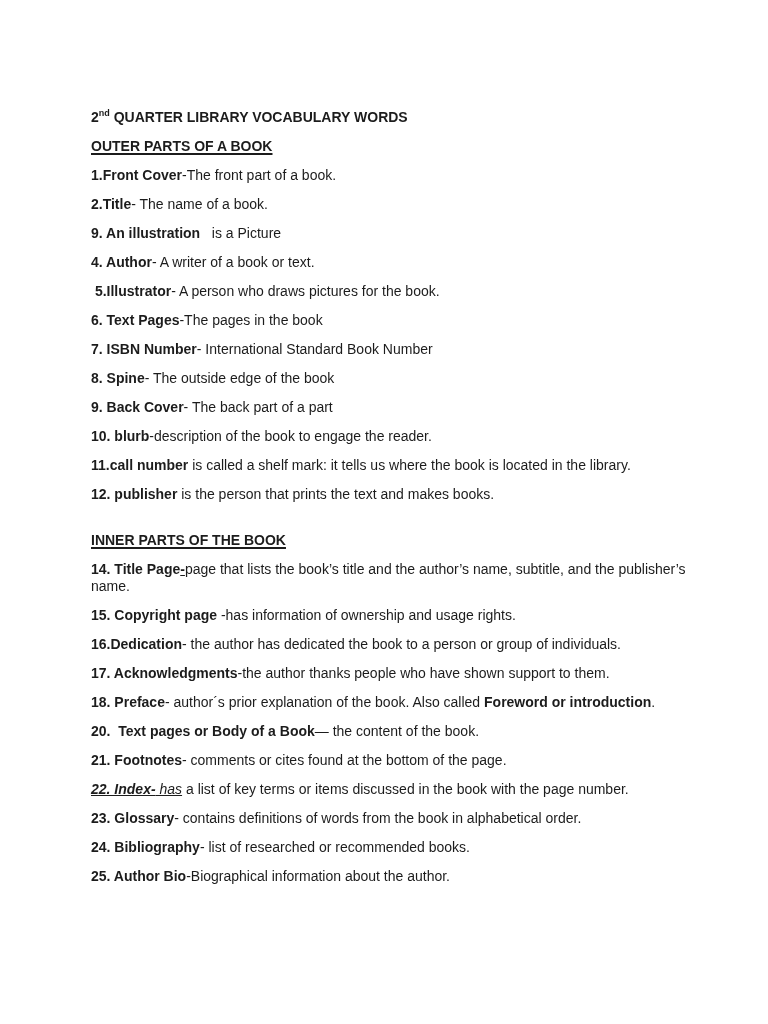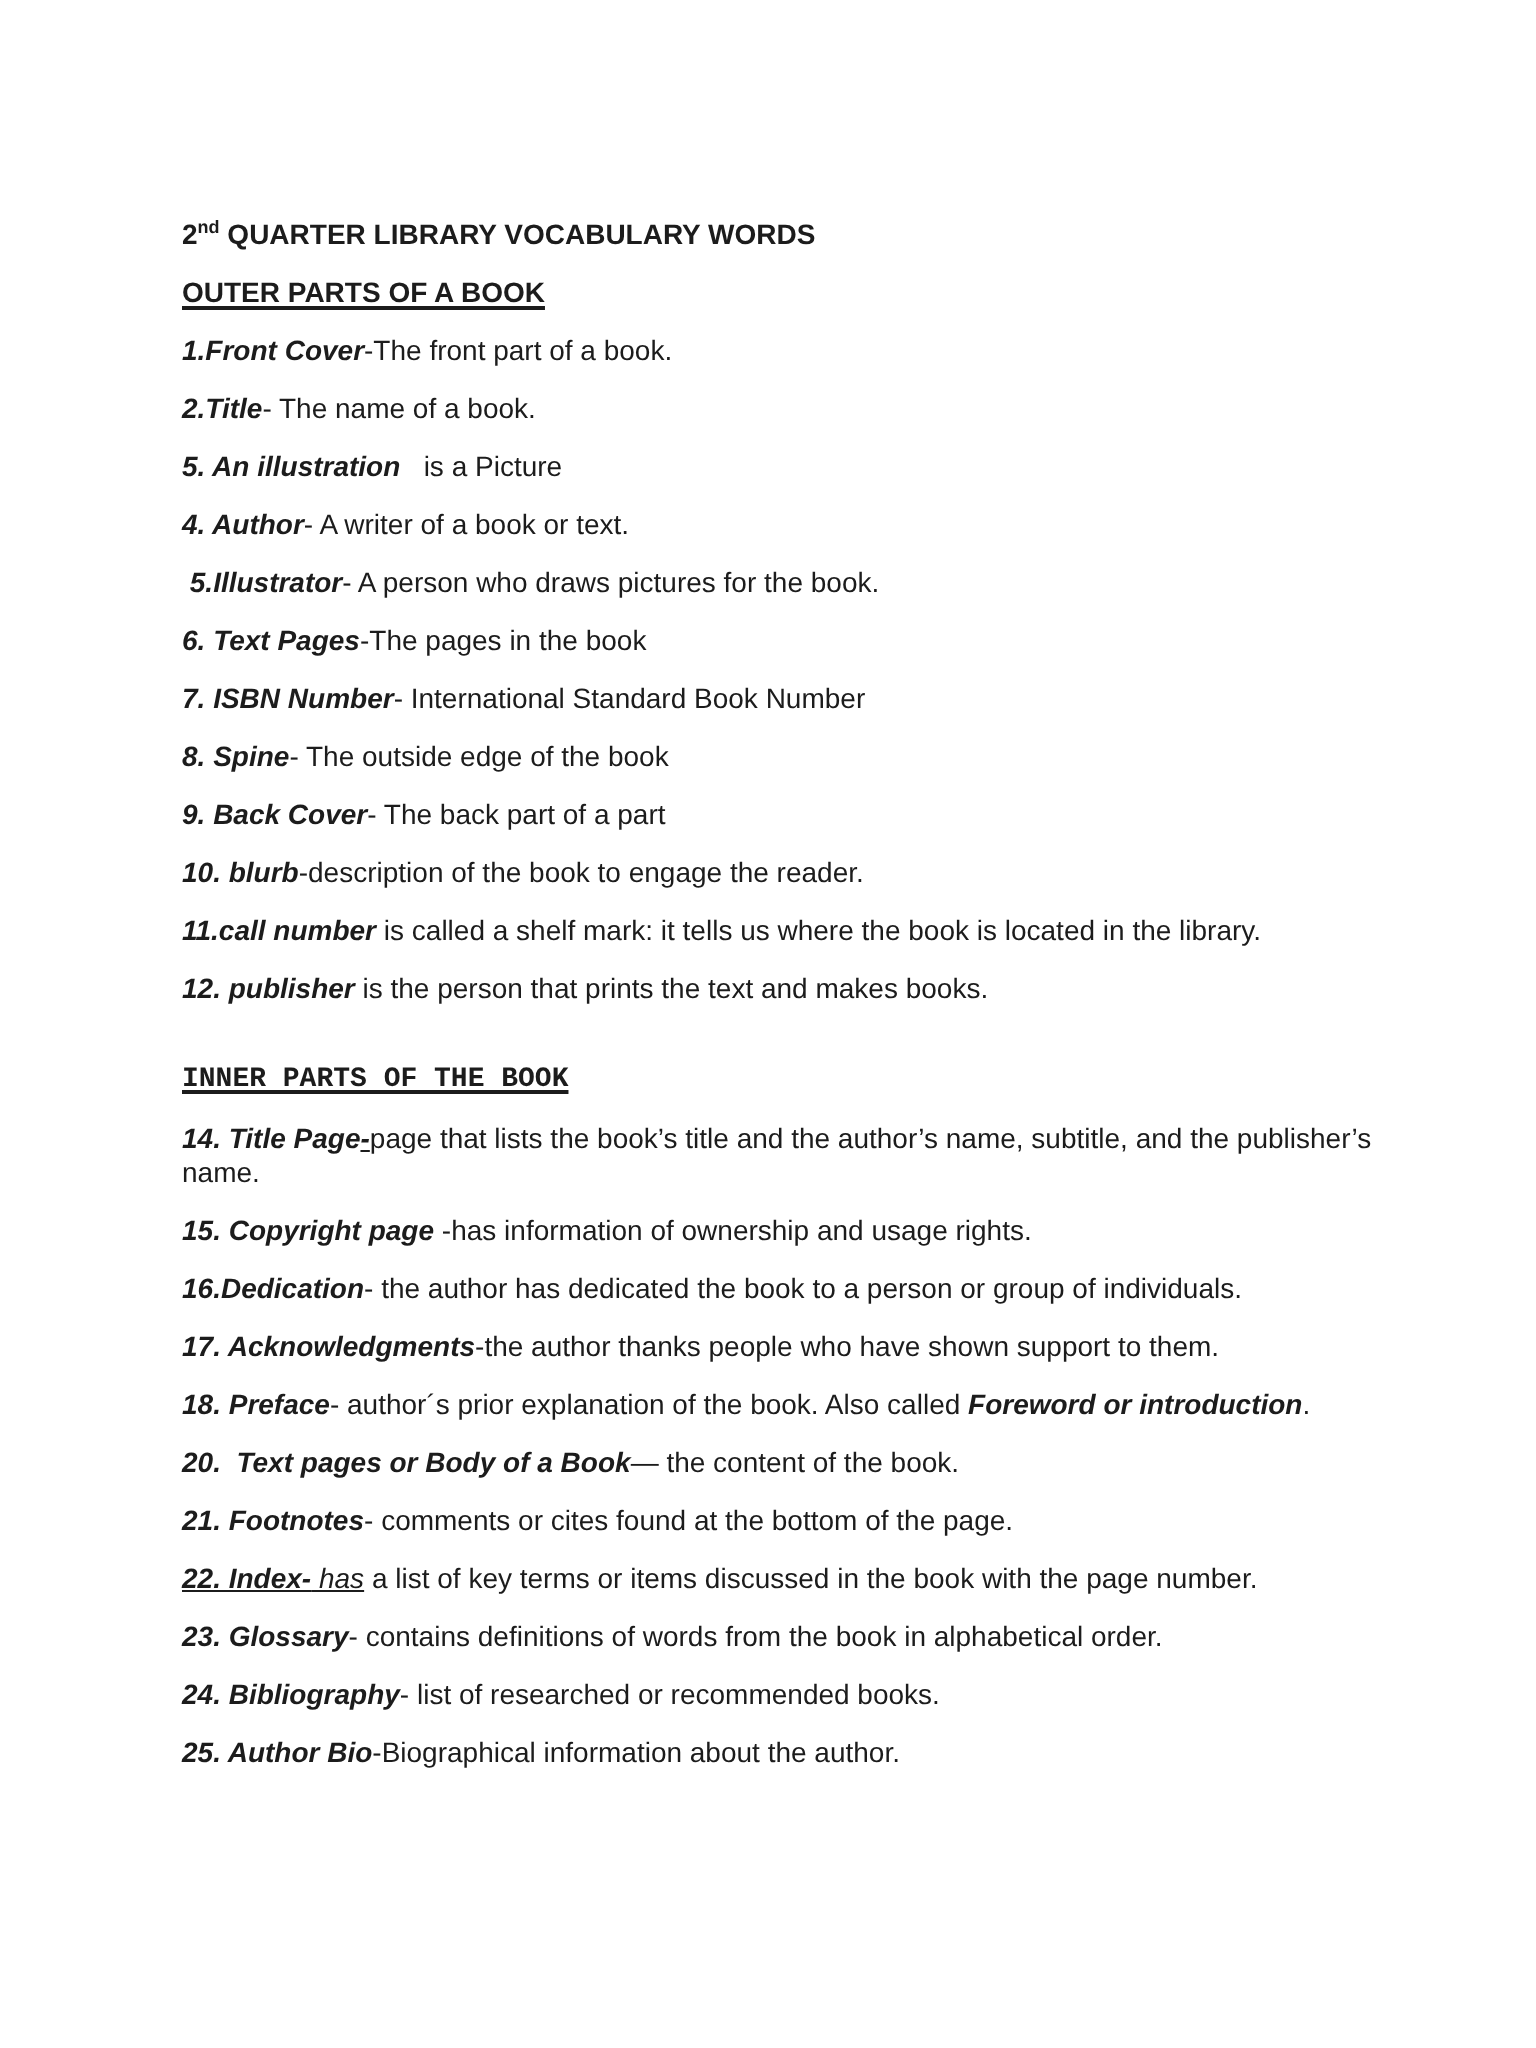--- a/index.html
+++ b/index.html
@@ -38,37 +38,36 @@
     font-weight: bold;
   }
   .section-heading {
     font-weight: bold;
     text-decoration: underline;
     text-decoration-thickness: 1.5px;
     text-underline-offset: 2px;
   }
   .section + .section .section-heading {
     margin-top: 29px;
-    font-family: Liberation Mono, monospace;
   }
-  .seg-b { font-weight: bold; font-style: italic; }
+  .seg-b { font-weight: bold; }
   .seg-i { font-style: italic; text-decoration: underline; }
   .seg-u { text-decoration: underline; }
 </style>
 </head>
 <body>
 
 <main class="page">
   <p class="doc-title"><span>2</span><sup>nd</sup><span> QUARTER LIBRARY VOCABULARY WORDS</span></p>
   <div id="sections">
       <section class="section">
         <h2 class="section-heading">OUTER PARTS OF A BOOK</h2>
         <p class="vocab-item"><span class="seg-b ">1.Front Cover</span><span class="">-The front part of a book.</span></p>
         <p class="vocab-item"><span class="seg-b ">2.Title</span><span class="">- The name of a book.</span></p>
-        <p class="vocab-item"><span class="seg-b ">5. An illustration</span><span class="">   is a Picture</span></p>
+        <p class="vocab-item"><span class="seg-b ">9. An illustration</span><span class="">   is a Picture</span></p>
         <p class="vocab-item"><span class="seg-b ">4. Author</span><span class="">- A writer of a book or text.</span></p>
         <p class="vocab-item"><span class="seg-b ">&nbsp;5.Illustrator</span><span class="">- A person who draws pictures for the book.</span></p>
         <p class="vocab-item"><span class="seg-b ">6. Text Pages</span><span class="">-The pages in the book</span></p>
         <p class="vocab-item"><span class="seg-b ">7. ISBN Number</span><span class="">- International Standard Book Number</span></p>
         <p class="vocab-item"><span class="seg-b ">8. Spine</span><span class="">- The outside edge of the book</span></p>
         <p class="vocab-item"><span class="seg-b ">9. Back Cover</span><span class="">- The back part of a part</span></p>
         <p class="vocab-item"><span class="seg-b ">10. blurb</span><span class="">-description of the book to engage the reader.</span></p>
         <p class="vocab-item"><span class="seg-b ">11.call number</span><span class=""> is called a shelf mark: it tells us where the book is located in the library.</span></p>
         <p class="vocab-item"><span class="seg-b ">12. publisher</span><span class=""> is the person that prints the text and makes books.</span></p>
       </section>

